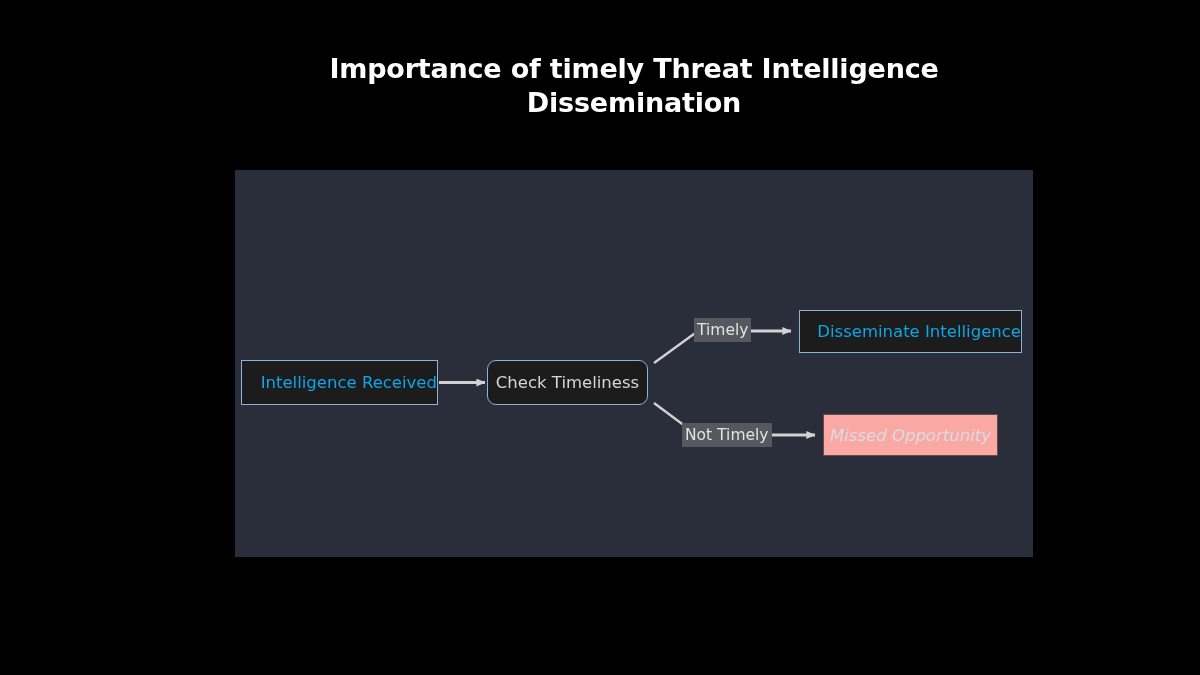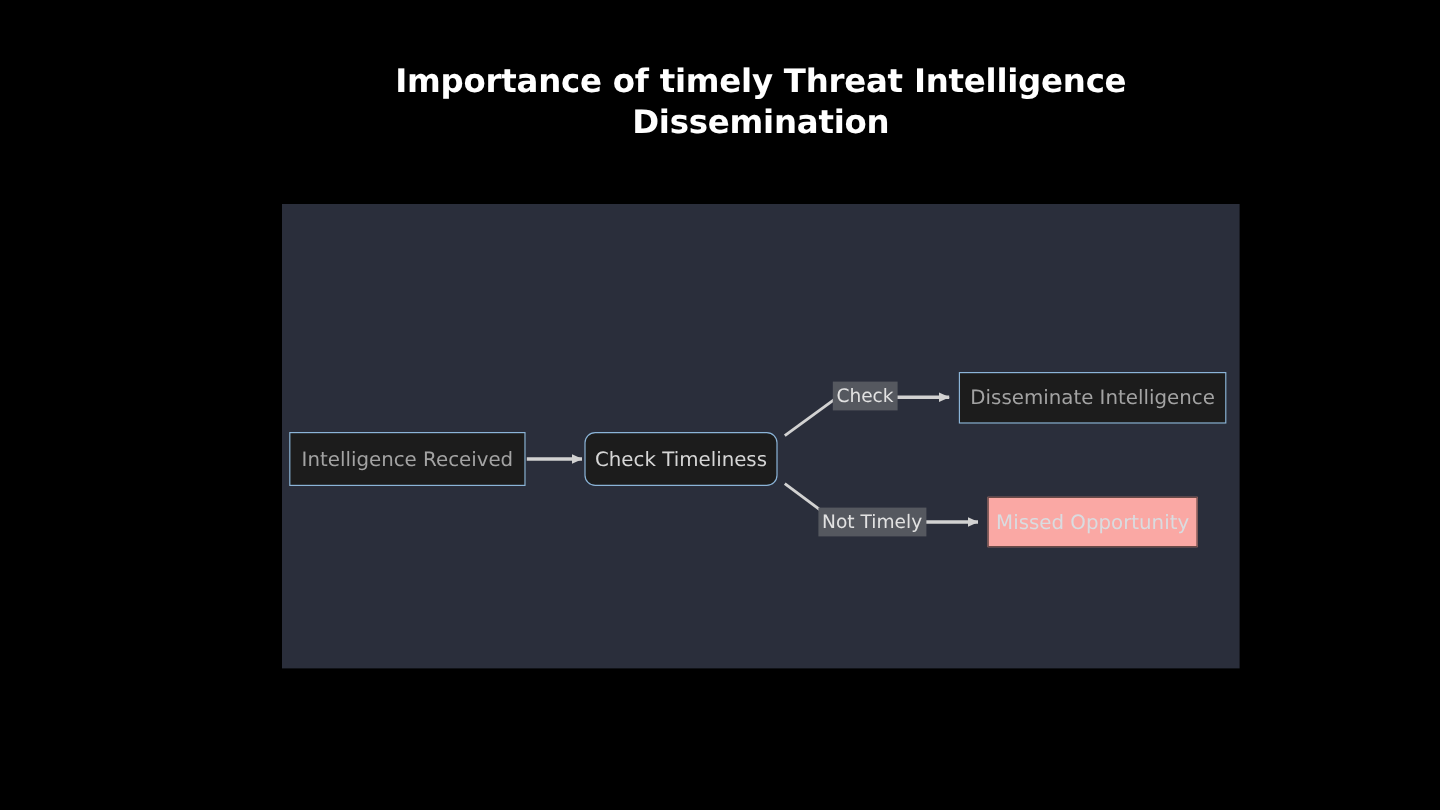--- a/index.html
+++ b/index.html
@@ -37,32 +37,34 @@
   .node {
     position:absolute;
     display:flex; align-items:center; justify-content:center;
     font-family:"DejaVu Sans", sans-serif;
     font-size:16.5px;
     white-space:nowrap;
   }
   .node-proc {
     background:#1c1c1c;
     border:1.4px solid #8bb4d8;
-    color:#a3a3a3;
+    color:#0ea5e9;
+    justify-content:flex-end;
   }
   .node-decision {
     background:#1c1c1c;
     border:1.4px solid #8bb4d8;
     color:#d6d6d6;
     border-radius:9px;
   }
   .node-alert {
     background:#faa8a4;
     border:1.2px solid #6b4a46;
     color:#d9dce0;
+    font-style:italic;
   }
 
   #node-received     { left:6px;   top:190px; width:197px; height:45px; }
   #node-check        { left:252px; top:190px; width:161px; height:45px; }
   #node-disseminate  { left:564px; top:140px; width:223px; height:43px; }
   #node-missed       { left:588px; top:244px; width:175px; height:42px; }
 
   
   .edge-label {
     position:absolute;
@@ -137,19 +139,19 @@
     </div>
 
     <div class="node node-proc" id="node-disseminate">
       <span>Disseminate Intelligence</span>
     </div>
 
     <div class="node node-alert" id="node-missed">
       <span>Missed Opportunity</span>
     </div>
 
-    <div class="edge-label" id="label-timely">Check</div>
+    <div class="edge-label" id="label-timely">Timely</div>
 
     <div class="edge-label" id="label-not-timely">Not Timely</div>
   </div>
 
 
 </div>
 
 </body></html>

